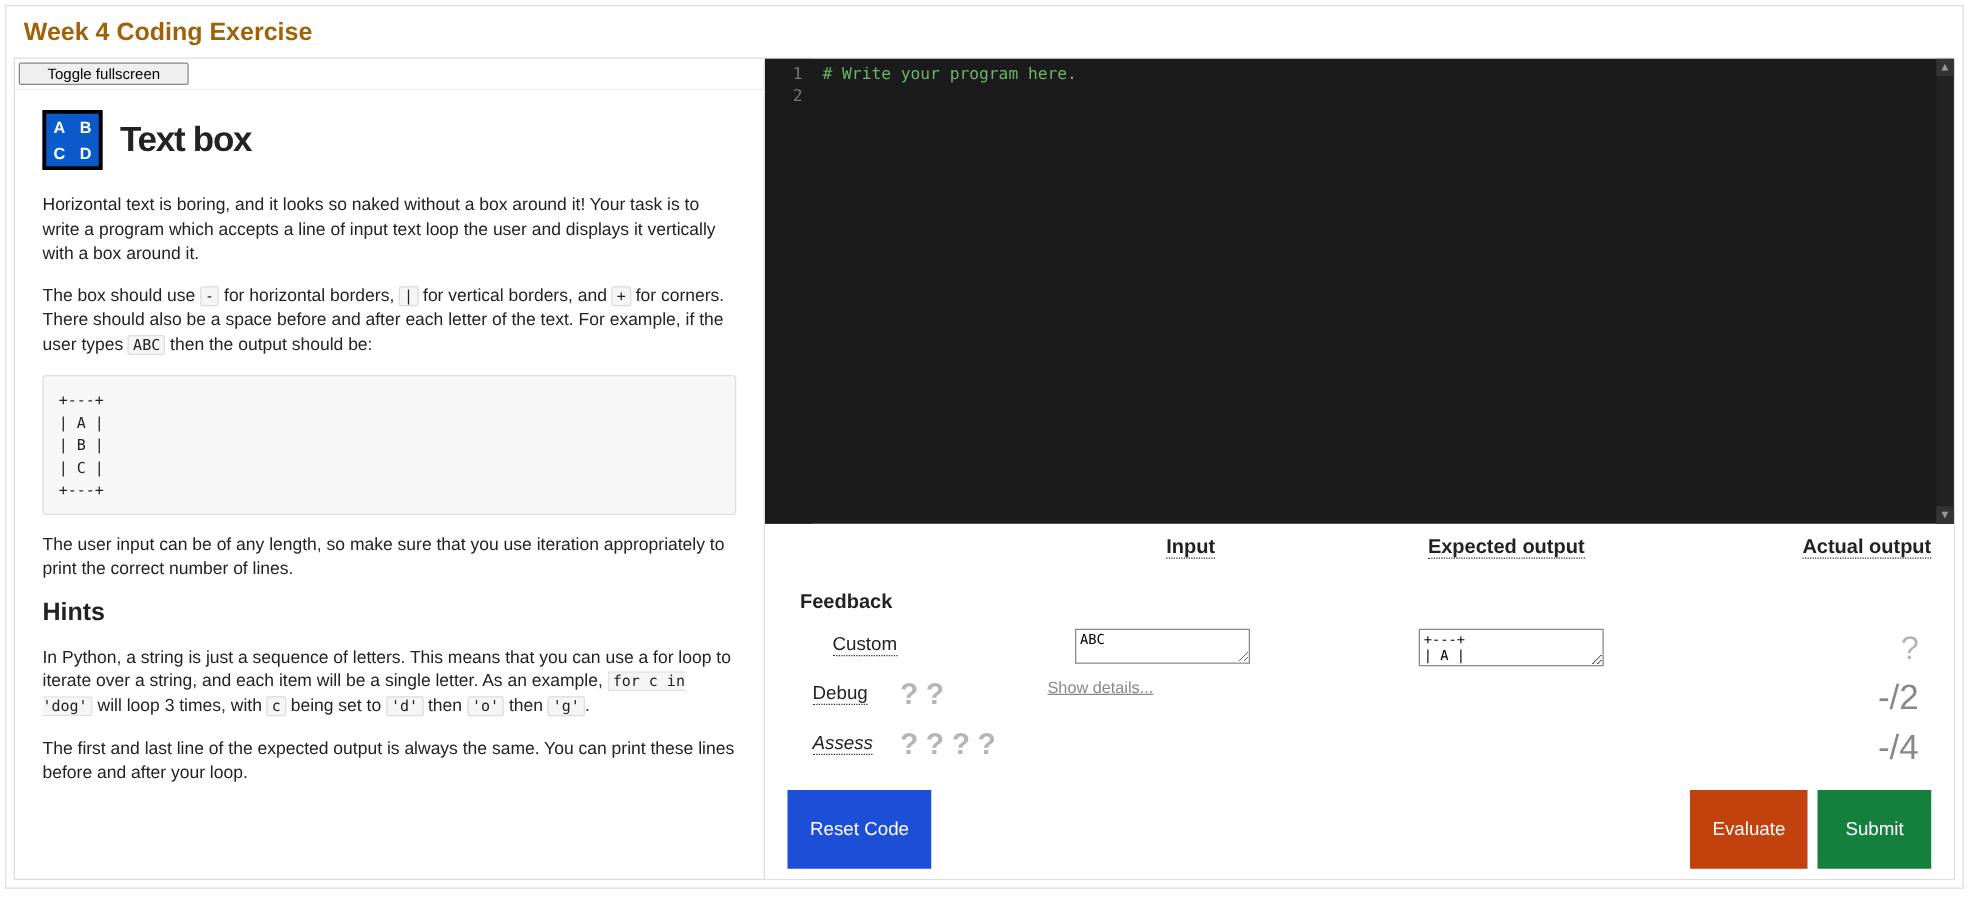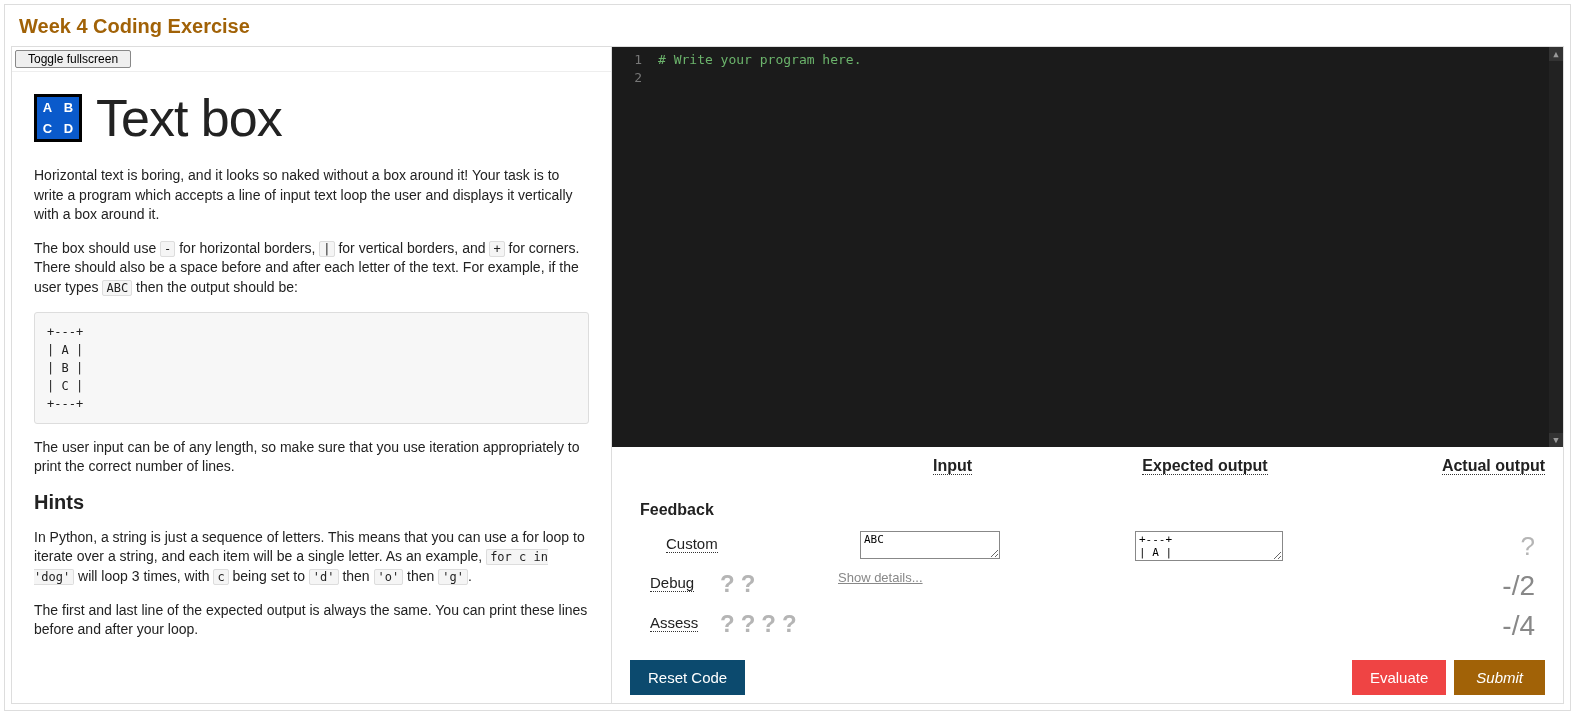--- a/index.html
+++ b/index.html
@@ -2,26 +2,26 @@
 <html><head>
 <meta charset="utf-8">
 <style>
 * { box-sizing: border-box; margin: 0; padding: 0; }
 body { font-family: Arial, Helvetica, sans-serif; font-size: 14px; color: #222; background: #fff; }
 .outer { border: 1px solid #ddd; margin: 4px; }
 .page-title { color: #a16207; font-size: 20px; font-weight: bold; padding: 10px 14px 8px 14px; }
 .workspace { border: 1px solid #ddd; margin: 0 6px 6px 6px; display: flex; height: 658px; }
 .left-pane { width: 600px; border-right: 1px solid #ddd; display: flex; flex-direction: column; overflow: hidden; }
 .toolbar-row { padding: 3px; border-bottom: 1px solid #eee; }
-.toggle-btn { font-family: Arial; font-size: 12px; padding: 1px 12px; background: #efefef; border: 1px solid #888; border-radius: 2px; cursor: pointer; }
+.toggle-btn { font-family: Arial; font-size: 12px; padding: 1px 22px; background: #efefef; border: 1px solid #888; border-radius: 2px; cursor: pointer; }
 .prompt-scroll { overflow-y: auto; padding: 16px 22px; position: relative; }
 .prompt-header { display: flex; align-items: center; gap: 14px; margin-bottom: 18px; }
 .abcd-icon { width: 48px; height: 48px; background: #0a5acb; border: 3px solid #000; display: grid; grid-template-columns: 1fr 1fr; grid-template-rows: 1fr 1fr; color: #fff; font-weight: bold; font-size: 13px; }
 .abcd-icon span { display: flex; align-items: center; justify-content: center; }
-.prompt-title { font-size: 52px; font-weight: normal; letter-spacing: -1px; }
+.prompt-title { font-size: 28px; font-weight: bold; letter-spacing: -1px; }
 .prompt-body p { margin-bottom: 14px; line-height: 1.4; }
 .inline-code { font-family: monospace; font-size: 12px; background: #f5f5f5; border: 1px solid #ddd; border-radius: 2px; padding: 0 3px; }
 .code-block { font-family: monospace; font-size: 12px; background: #f7f7f7; border: 1px solid #ddd; border-radius: 3px; padding: 10px 12px; margin-bottom: 14px; line-height: 1.5; white-space: pre; }
 .hints-title { font-size: 20px; font-weight: bold; margin: 10px 0 14px 0; }
 .right-pane { flex: 1; display: flex; flex-direction: column; background: #fff; }
 .editor { flex: 1; background: #1b1b1b; position: relative; display: flex; font-family: Consolas, monospace; font-size: 13px; overflow: hidden; }
 .gutter { width: 38px; background: #1b1b1b; color: #777; text-align: right; padding: 4px 8px 0 0; line-height: 18px; user-select: none; }
 .code-area { flex: 1; padding: 4px 0 0 8px; color: #ccc; line-height: 18px; }
 .comment { color: #6bb36b; }
 .editor .vtrack { position: absolute; right: 0; top: 0; bottom: 0; width: 14px; background: #222; }
@@ -41,23 +41,23 @@
 .qmark { color: #b5b5b5; }
 .input-cell { width: 245px; display: flex; justify-content: flex-start; padding-left: 30px; }
 .expected-cell { width: 260px; display: flex; justify-content: flex-start; padding-left: 60px; }
 .actual-cell { flex: 1; display: flex; justify-content: flex-end; align-items: center; font-size: 26px; color: #b5b5b5; padding-right: 10px; }
 .ta-small { font-family: monospace; font-size: 11px; width: 140px; height: 28px; border: 1px solid #888; resize: both; padding: 1px 3px; }
 .ta-expected { width: 148px; height: 30px; overflow-y: scroll; }
 .show-details { color: #888; font-size: 13px; text-decoration: underline; cursor: pointer; margin-left: 8px; }
 .score-big { font-size: 28px; color: #888; }
 .buttons-row { display: flex; padding: 8px 0 8px 0; margin-top: 6px; }
 .btn { padding: 9px 18px; font-size: 15px; color: #fff; border: none; cursor: pointer; }
-.btn-reset { background: #0c4a6e; }
-.btn-eval { background: #ef4444; margin-left: auto; }
-.btn-submit { background: #a16207; margin-left: 8px; padding: 9px 22px; font-style: italic; }
+.btn-reset { background: #1d4ed8; }
+.btn-eval { background: #c2410c; margin-left: auto; }
+.btn-submit { background: #15803d; margin-left: 8px; padding: 23px 22px; }
 </style>
 </head>
 <body>
 
 <div class="outer">
   <div class="page-title">Week 4 Coding Exercise</div>
 
   <div class="workspace">
 
     <div class="left-pane">
@@ -144,21 +144,21 @@
           <div class="input-cell" style="padding-left:0;">
             <span class="show-details">Show details...</span>
           </div>
           <div class="expected-cell"></div>
           <div class="actual-cell">
             <span class="score-big">-/2</span>
           </div>
         </div>
 
         <div class="result-row">
-          <div class="row-label" style="padding-left:20px;"><span class="dotul">Assess</span></div>
+          <div class="row-label" style="padding-left:20px;font-style:italic;"><span class="dotul">Assess</span></div>
           <div class="marks-area" style="width:140px;">
             <span class="qmark">?</span>
             <span class="qmark">?</span>
             <span class="qmark">?</span>
             <span class="qmark">?</span>
           </div>
           <div class="input-cell" style="width:215px;"></div>
           <div class="expected-cell"></div>
           <div class="actual-cell">
             <span class="score-big">-/4</span>

